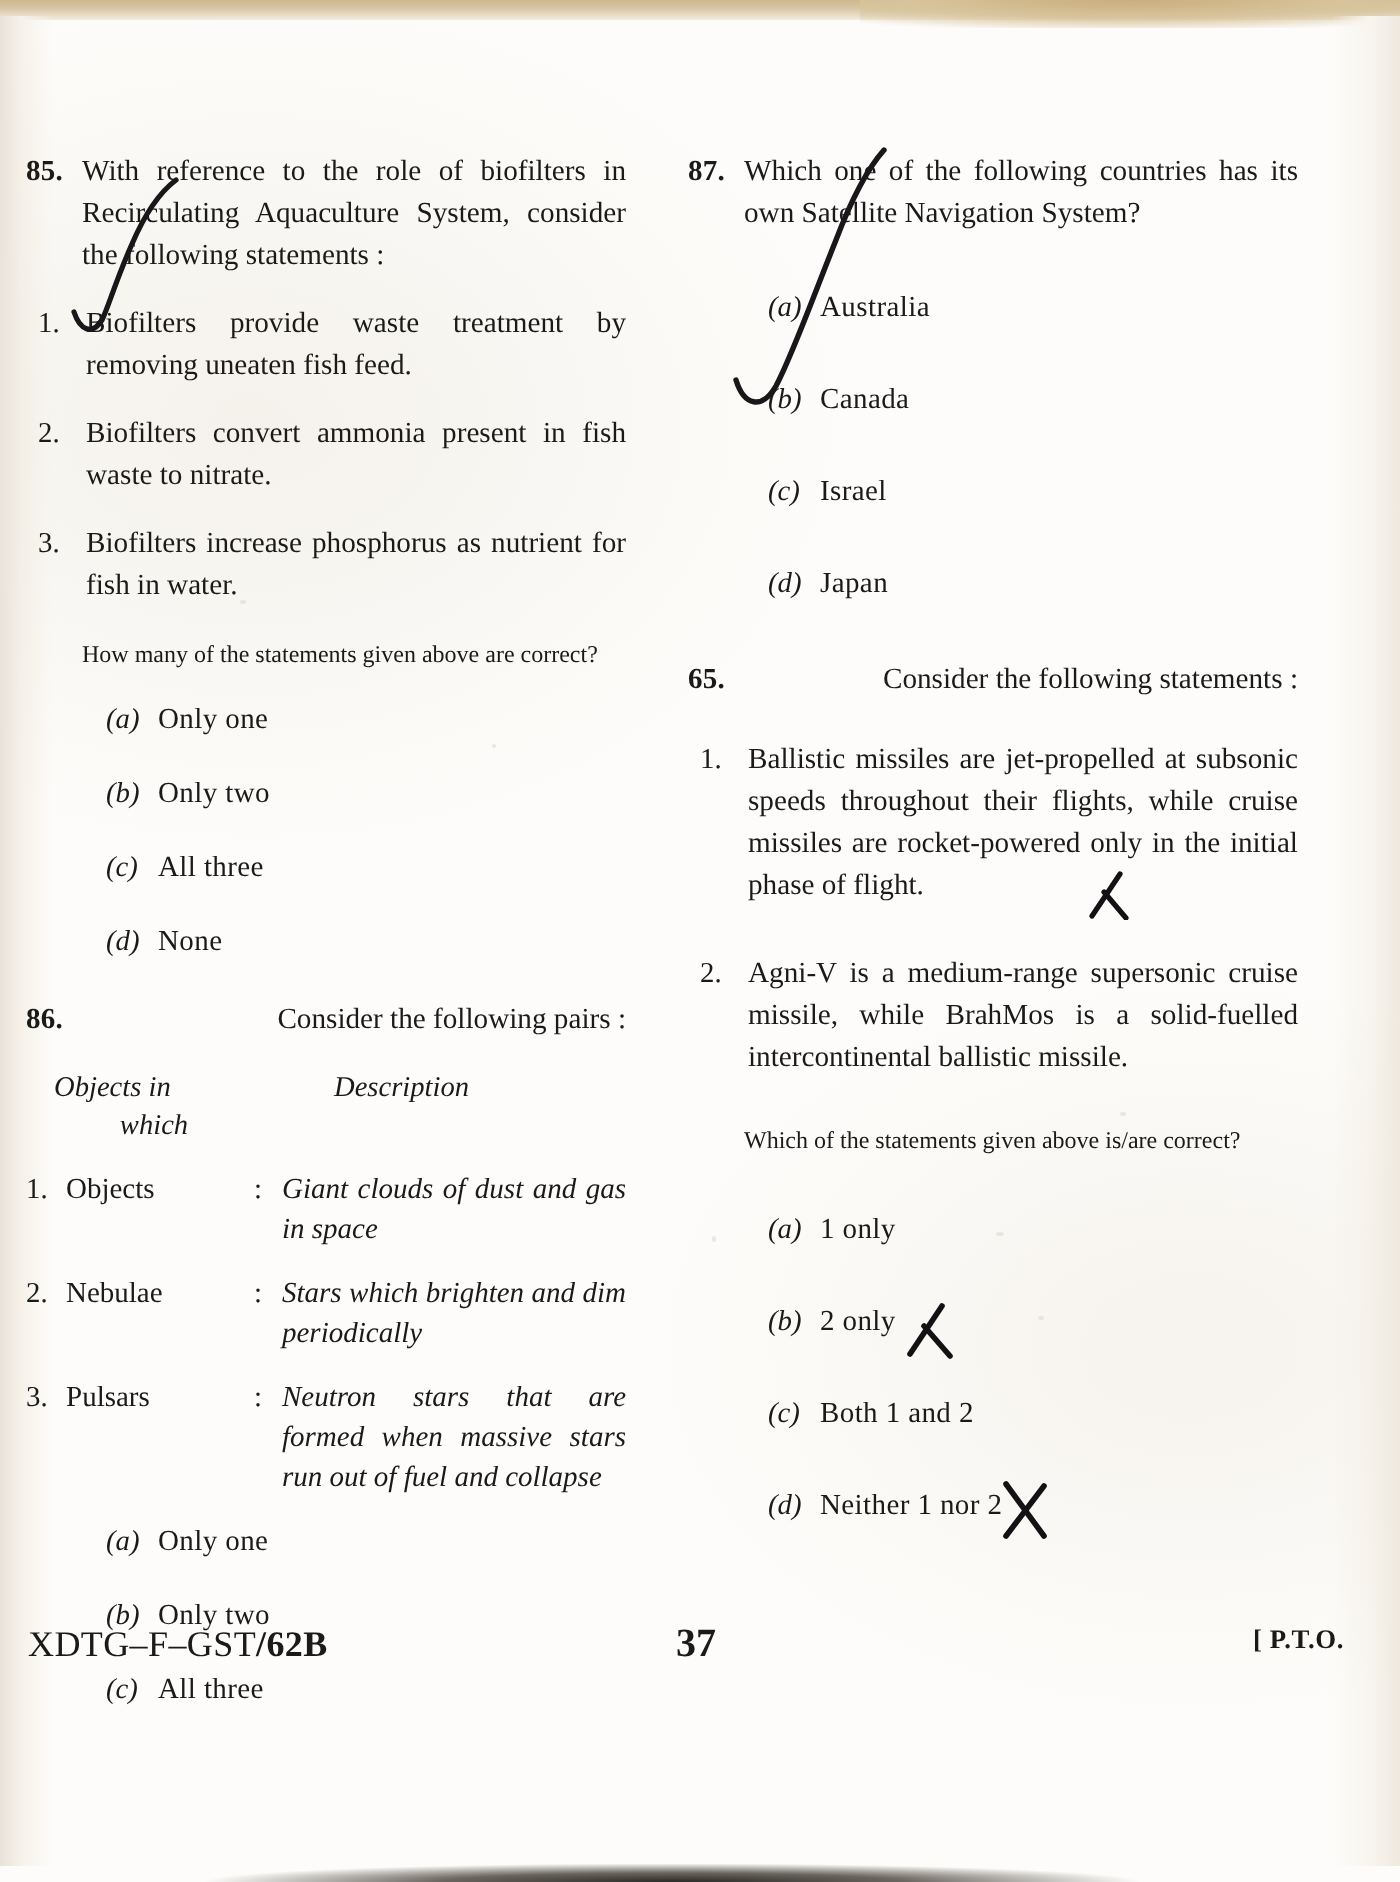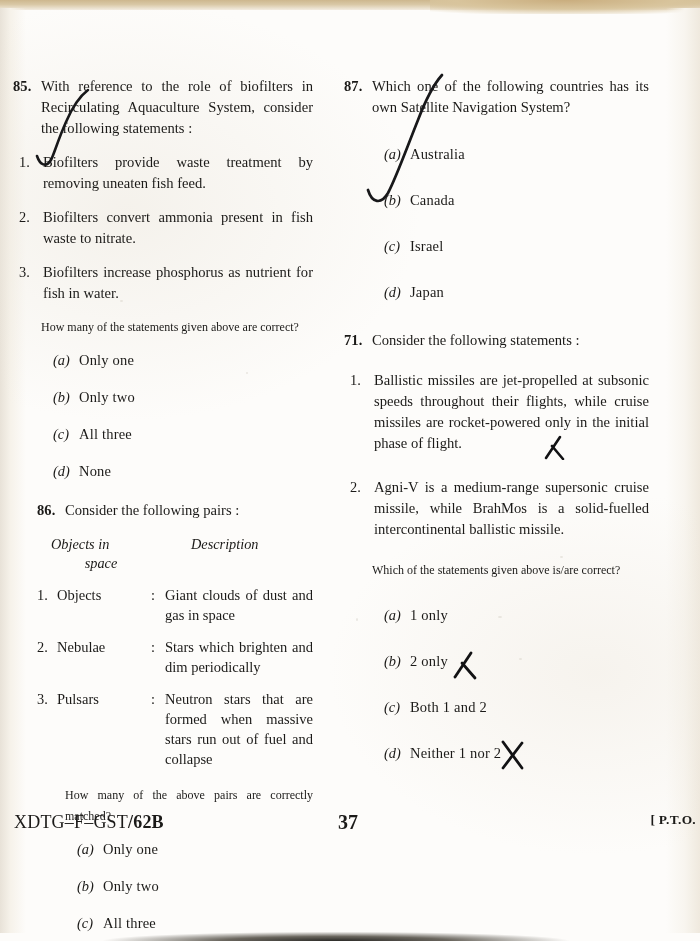--- a/index.html
+++ b/index.html
@@ -66,21 +66,21 @@
     letter-spacing: .1px;
   }
   .q-text {
     font-size: 14.6px;
     line-height: 21px;
     text-align: justify;
     text-justify: inter-word;
     flex: 1;
     hyphens: none;
   }
-  .q-text.nojust { text-align: left; }
+  .q-text.nojust { text-align: right; }
 
   
   .stmts { margin-top: 13px; }
   .stmt {
     display: flex;
     align-items: flex-start;
     margin-bottom: 13px;
   }
   .stmt-num {
     width: 30px;
@@ -146,39 +146,40 @@
   }
   .pair-num { width: 20px; flex: none; font-size: 14.4px; line-height: 20px; }
   .pair-obj { width: 94px; flex: none; font-size: 14.5px; line-height: 20px; }
   .pair-colon { width: 14px; flex: none; font-size: 14.4px; line-height: 20px; }
   .pair-desc {
     flex: 1;
     font-size: 14.5px;
     line-height: 20px;
     text-align: justify;
     text-justify: inter-word;
+    font-style: italic;
   }
 
   
   .footer-code {
     position: absolute;
     left: 14px; top: 812px;
     font-size: 18px;
     letter-spacing: .2px;
   }
   .footer-code b { font-weight: bold; }
   .footer-page {
     position: absolute;
     left: 338px; top: 811px;
     font-size: 20px;
     font-weight: bold;
   }
   .footer-pto {
     position: absolute;
-    right: 4px; top: 812px;
+    right: 28px; top: 812px;
     font-size: 13.4px;
     font-weight: bold;
     letter-spacing: .3px;
   }
 
   
   .ink { position: absolute; pointer-events: none; }
   #tick-85 { left: 34px;  top: 88px;  }
   #tick-87 { left: 366px; top: 72px;  }
   #mark-88-stmt { left: 543px; top: 434px; }
@@ -249,31 +250,31 @@
           <span class="opt-letter">(c)</span>
           <span class="opt-label">All three</span>
         </div>
         <div class="opt">
           <span class="opt-letter">(d)</span>
           <span class="opt-label">None</span>
         </div>
       </div>
     </div>
 
-    <div class="q" style="margin-top:9px;margin-left:24px;">
+    <div class="q" style="margin-top:9px;">
       <div class="q-head">
         <div class="q-num">86.</div>
         <div class="q-text nojust">Consider the following pairs :</div>
       </div>
 
       <div class="pairs">
         <div class="pairs-head">
           <div class="ph-left">
             <span>Objects in</span>
-            <span class="sub">space</span>
+            <span class="sub">which</span>
           </div>
           <div class="ph-right">Description</div>
         </div>
 
         <div class="pair-row">
           <div class="pair-num">1.</div>
           <div class="pair-obj">Objects</div>
           <div class="pair-colon">:</div>
           <div class="pair-desc">Giant clouds of dust and gas in space</div>
         </div>
@@ -284,21 +285,20 @@
           <div class="pair-desc">Stars which brighten and dim periodically</div>
         </div>
         <div class="pair-row">
           <div class="pair-num">3.</div>
           <div class="pair-obj">Pulsars</div>
           <div class="pair-colon">:</div>
           <div class="pair-desc">Neutron stars that are formed when massive stars run out of fuel and collapse</div>
         </div>
       </div>
 
-      <div class="q-tail" style="margin-top:16px;">How many of the above pairs are correctly matched?</div>
 
       <div class="opts tight">
         <div class="opt">
           <span class="opt-letter">(a)</span>
           <span class="opt-label">Only one</span>
         </div>
         <div class="opt">
           <span class="opt-letter">(b)</span>
           <span class="opt-label">Only two</span>
         </div>
@@ -334,21 +334,21 @@
         </div>
         <div class="opt">
           <span class="opt-letter">(d)</span>
           <span class="opt-label">Japan</span>
         </div>
       </div>
     </div>
 
     <div class="q" style="margin-top:16px;">
       <div class="q-head">
-        <div class="q-num">71.</div>
+        <div class="q-num">65.</div>
         <div class="q-text nojust">Consider the following statements :</div>
       </div>
 
       <div class="stmts" style="margin-top:19px;">
         <div class="stmt" style="margin-bottom:23px;">
           <div class="stmt-num">1.</div>
           <div class="stmt-body">Ballistic missiles are jet-propelled at subsonic speeds throughout their flights, while cruise missiles are rocket-powered only in the initial phase of flight.</div>
         </div>
         <div class="stmt">
           <div class="stmt-num">2.</div>

